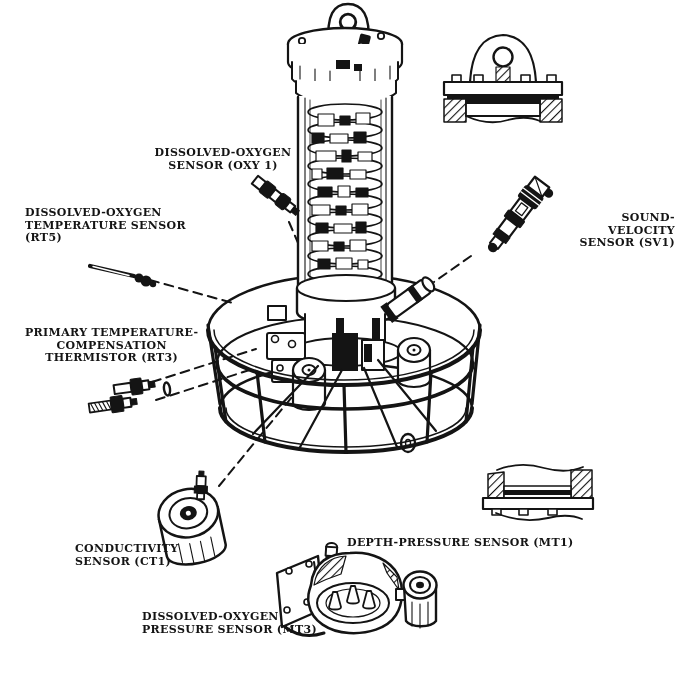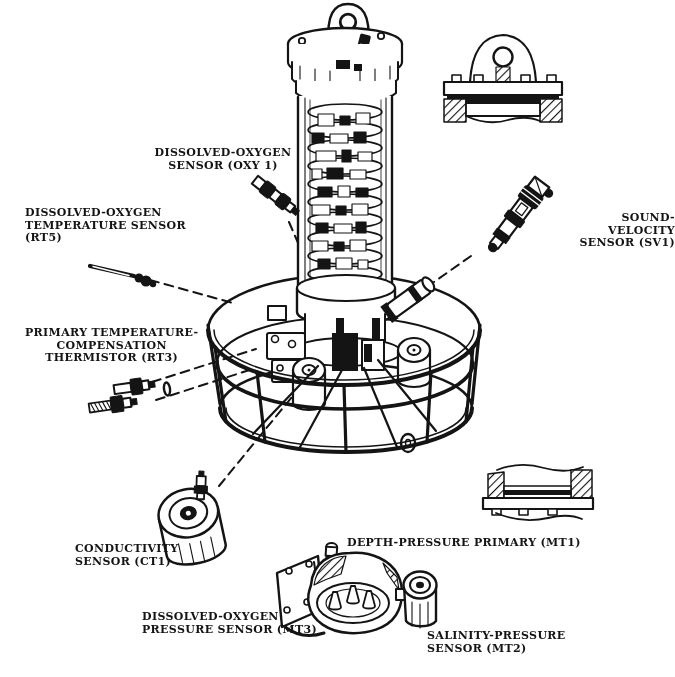--- a/index.html
+++ b/index.html
@@ -361,17 +361,15 @@
 (RT5)</div>
   <div class="lbl" style="left:25px; top:327px;text-align:center;">PRIMARY TEMPERATURE-
 COMPENSATION
 THERMISTOR (RT3)</div>
   <div class="lbl" style="left:560px; top:212px;text-align:right;">SOUND-VELOCITY
 SENSOR (SV1)</div>
   <div class="lbl" style="left:67px; top:543px;margin-left:8px;">CONDUCTIVITY
 SENSOR (CT1)</div>
   <div class="lbl" style="left:142px; top:611px;">DISSOLVED-OXYGEN
 PRESSURE SENSOR (MT3)</div>
-  <div class="lbl" style="left:347px; top:537px;">DEPTH-PRESSURE PRIMARY (MT1)</div>
-  <div class="lbl" style="left:427px; top:630px;">SALINITY-PRESSURE
-SENSOR (MT2)</div>
+  <div class="lbl" style="left:347px; top:537px;">DEPTH-PRESSURE SENSOR (MT1)</div>
 
 </div>
 
 </body></html>

